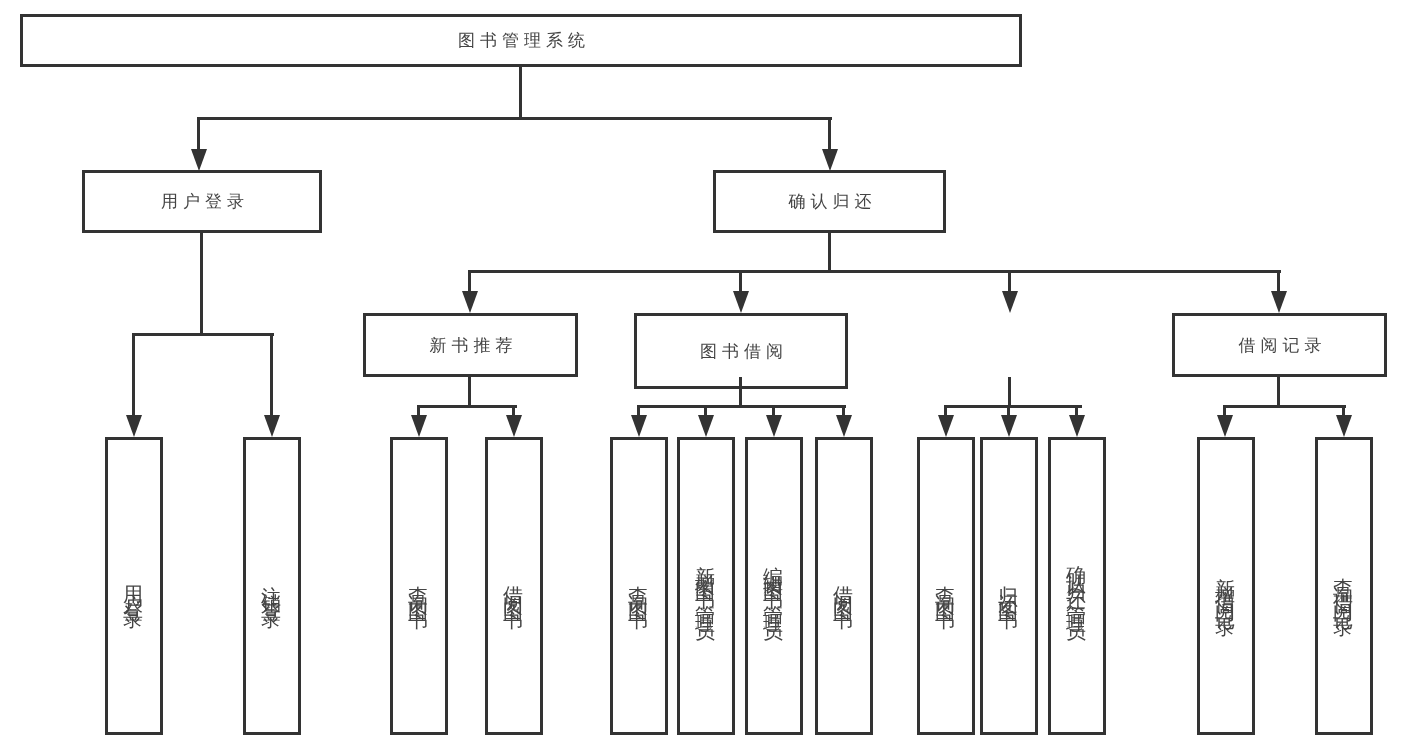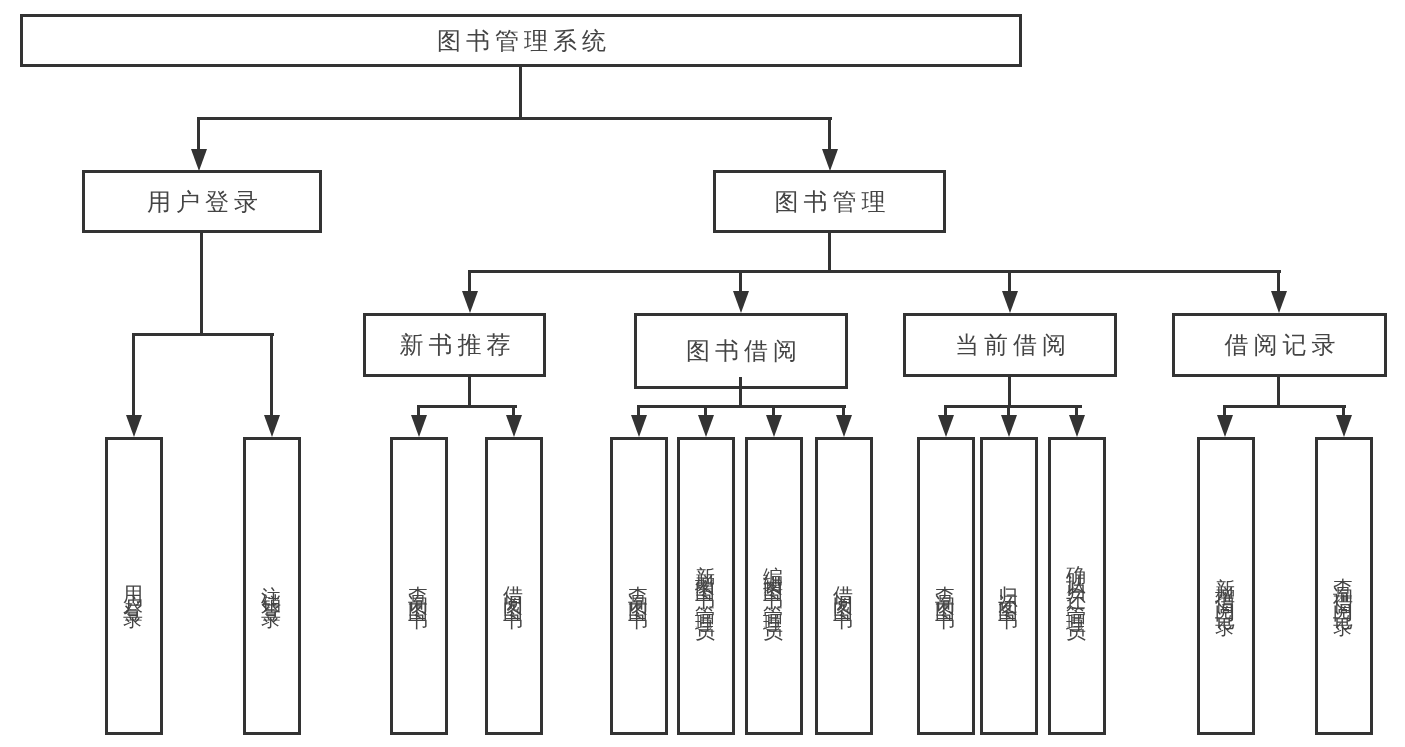--- a/index.html
+++ b/index.html
@@ -7,21 +7,21 @@
     position:relative; width:1405px; height:747px;
     background:#ffffff; overflow:hidden;
     font-family:"DejaVu Sans", sans-serif;
   }
   .box {
     position:absolute; box-sizing:border-box;
     border:3px solid #333; background:#fff;
     display:flex; align-items:center; justify-content:center;
     color:#444; white-space:nowrap;
   }
-  .box.h { font-size:24px; letter-spacing:5px;padding-left:6px; }
+  .box.h { font-size:17px; letter-spacing:5px;padding-left:6px; }
   .box.v { writing-mode:vertical-rl; font-size:20px; letter-spacing:8px; }
   .vline { position:absolute; width:3px; background:#333; }
   .hline { position:absolute; height:3px; background:#333; }
   .ah {
     position:absolute; width:0; height:0;
     border-left:8px solid transparent; border-right:8px solid transparent;
     border-top:22px solid #333;
   }
   .watermark {
     position:absolute; left:1118px; top:714px; width:280px;
@@ -37,43 +37,42 @@
   <div class="box h" style="left:20px;top:14px;width:1002px;height:53px">图书管理系统</div>
 
   <div class="vline" style="left:519px;top:67px;height:51px"></div>
   <div class="hline" style="left:198px;top:117px;width:634px"></div>
   <div class="vline" style="left:197px;top:117px;height:36px"></div>
   <div class="ah" style="left:191px;top:149px"></div>
   <div class="vline" style="left:828px;top:117px;height:36px"></div>
   <div class="ah" style="left:822px;top:149px"></div>
 
   <div class="box h" style="left:82px;top:170px;width:240px;height:63px">用户登录</div>
-  <div class="box h" style="left:713px;top:170px;width:233px;height:63px">图书管理</div>
+  <div class="box h" style="left:713px;top:170px;width:233px;height:63px">确认归还</div>
 
   <div class="vline" style="left:200px;top:233px;height:103px"></div>
   <div class="hline" style="left:132px;top:333px;width:142px"></div>
   <div class="vline" style="left:132px;top:333px;height:84px"></div>
   <div class="ah" style="left:126px;top:415px"></div>
   <div class="vline" style="left:270px;top:333px;height:84px"></div>
   <div class="ah" style="left:264px;top:415px"></div>
 
   <div class="vline" style="left:828px;top:233px;height:40px"></div>
   <div class="hline" style="left:468px;top:270px;width:813px"></div>
   <div class="vline" style="left:468px;top:270px;height:26px"></div>
   <div class="ah" style="left:462px;top:291px"></div>
   <div class="vline" style="left:739px;top:270px;height:26px"></div>
   <div class="ah" style="left:733px;top:291px"></div>
   <div class="vline" style="left:1008px;top:270px;height:26px"></div>
   <div class="ah" style="left:1002px;top:291px"></div>
   <div class="vline" style="left:1277px;top:270px;height:26px"></div>
   <div class="ah" style="left:1271px;top:291px"></div>
 
-  <div class="box h" style="left:363px;top:313px;width:183px;height:64px">新书推荐</div>
+  <div class="box h" style="left:363px;top:313px;width:215px;height:64px">新书推荐</div>
   <div class="box h" style="left:634px;top:313px;width:214px;height:76px">图书借阅</div>
-  <div class="box h" style="left:903px;top:313px;width:214px;height:64px">当前借阅</div>
   <div class="box h" style="left:1172px;top:313px;width:215px;height:64px">借阅记录</div>
 
   <div class="vline" style="left:468px;top:377px;height:31px"></div>
   <div class="hline" style="left:417px;top:405px;width:100px"></div>
   <div class="vline" style="left:417px;top:405px;height:13px"></div>
   <div class="ah" style="left:411px;top:415px"></div>
   <div class="vline" style="left:512px;top:405px;height:13px"></div>
   <div class="ah" style="left:506px;top:415px"></div>
 
   <div class="vline" style="left:739px;top:377px;height:31px"></div>

